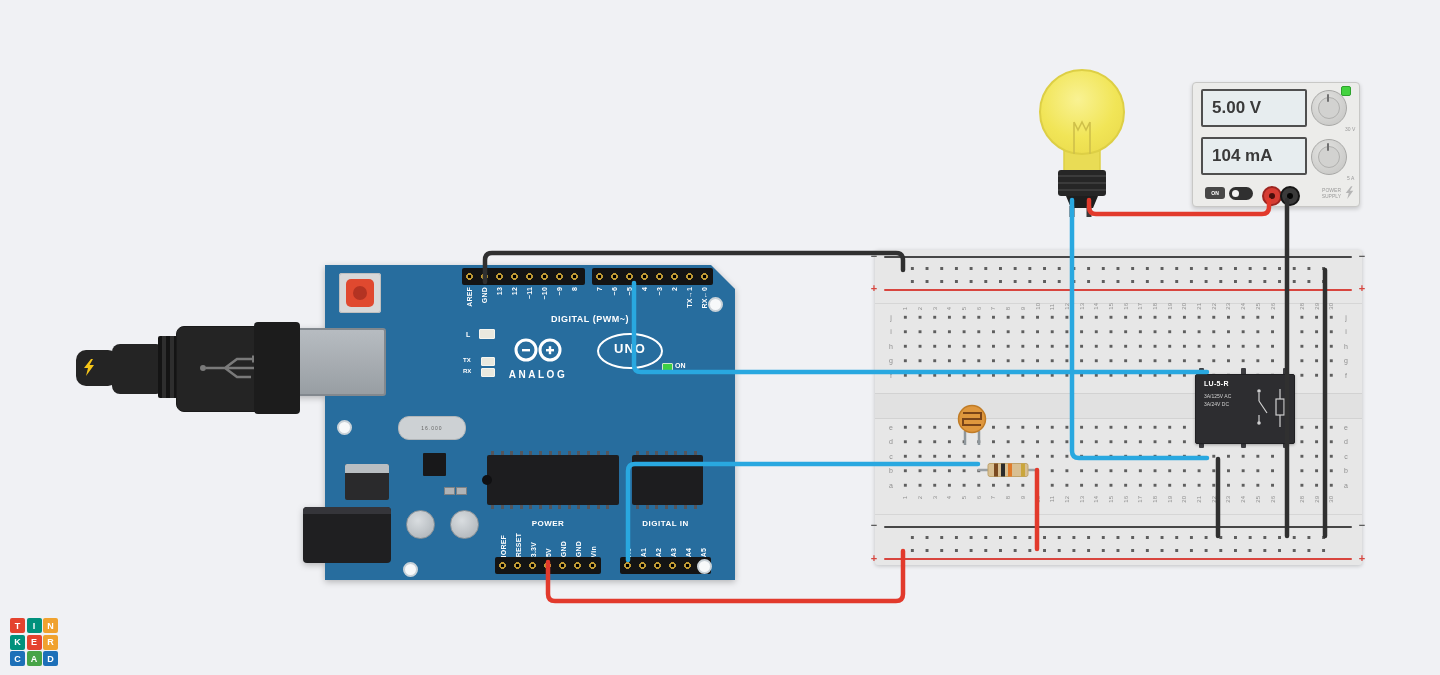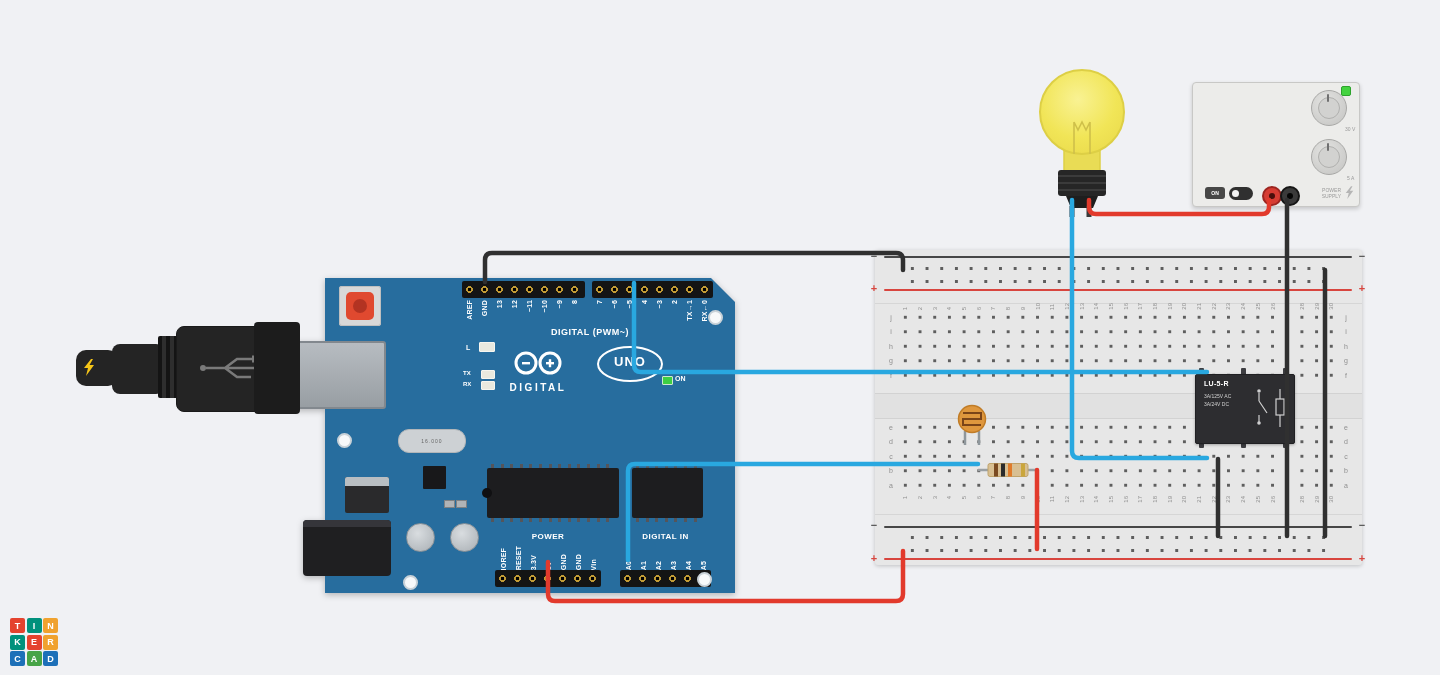--- a/index.html
+++ b/index.html
@@ -368,21 +368,21 @@
         </div>
         <div class="cell">
           <span class="rlet">b</span>
         </div>
         <div class="cell">
           <span class="rlet">a</span>
         </div>
       </div>
   </div>
 
-  <div id="arduino-wrap" class="abs" style="left:325px;top:278px;width:410px;height:339px;">
+  <div id="arduino-wrap" class="abs" style="left:325px;top:265px;width:410px;height:339px;">
     <div class="ard-board"></div>
 
     <div class="abs" style="left:14px;top:8px;width:42px;height:40px;background:#d8d8d8;border-radius:3px;box-shadow:inset 0 0 0 1px #bfbfbf;"></div>
     <div class="abs" style="left:21px;top:14px;width:28px;height:28px;background:#e0492f;border-radius:5px;">
       <div class="abs" style="left:7px;top:7px;width:14px;height:14px;background:#b33322;border-radius:50%;"></div>
     </div>
 
     <div class="header-strip" style="left:137px;top:3px;width:123px;height:17px;"></div>
     <div class="header-strip" style="left:267px;top:3px;width:121px;height:17px;"></div>
     <div class="fillrow pins15 labels-down" style="left:137px;top:22px;width:123px;">
@@ -446,21 +446,21 @@
     <div class="silk" style="left:138px;top:103px;font-size:6px;">RX</div>
     <div class="led-chip" style="left:156px;top:103px;width:12px;height:7px;"></div>
 
     <svg class="abs" style="left:186px;top:70px;" width="54" height="30" viewBox="0 0 54 30">
       <circle cx="15" cy="15" r="10" fill="none" stroke="#fff" stroke-width="3"></circle>
       <circle cx="39" cy="15" r="10" fill="none" stroke="#fff" stroke-width="3"></circle>
       <rect x="11" y="14" width="8" height="2.4" fill="#fff"></rect>
       <rect x="35" y="14" width="8" height="2.4" fill="#fff"></rect>
       <rect x="37.8" y="11.2" width="2.4" height="8" fill="#fff"></rect>
     </svg>
-    <div class="silk" style="left:160px;top:104px;width:106px;text-align:center;font-size:10px;letter-spacing:2.5px;">DIGITAL</div>
+    <div class="silk" style="left:160px;top:104px;width:106px;text-align:center;font-size:10px;letter-spacing:2.5px;">ANALOG</div>
 
     <div class="abs" style="left:272px;top:68px;width:62px;height:32px;border:2px solid #fff;border-radius:50%;
          color:#fff;font-size:13px;font-weight:bold;text-align:center;line-height:28px;letter-spacing:1px;">UNO</div>
 
     <div class="abs" style="left:337px;top:98px;width:9px;height:7px;background:#3ecf43;border:1px solid #cfe8cf;border-radius:1px;"></div>
     <div class="silk" style="left:350px;top:97px;font-size:7px;">ON</div>
 
     <div class="abs" style="left:73px;top:151px;width:66px;height:22px;border-radius:11px;background:#cdd1d4;border:1px solid #b2b6b9;
          color:#666;font-size:5px;text-align:center;line-height:22px;letter-spacing:1px;">16.000</div>
 
@@ -593,20 +593,22 @@
     <circle cx="52" cy="50" r="42" fill="url(#bulbGlass)" stroke="#ddcf45" stroke-width="2"></circle>
     <path d="M44,92 V60 M60,92 V60 M44,60 L48,68 L52,60 L56,68 L60,60" fill="none" stroke="#cfc04a" stroke-width="1.6"></path>
     <rect x="28" y="108" width="48" height="26" rx="3" fill="#262626"></rect>
     <path d="M28,114 h48 M28,121 h48 M28,128 h48" stroke="#3b3b3b" stroke-width="2"></path>
     <path d="M36,134 L68,134 L63,146 L41,146 Z" fill="#1e1e1e"></path>
     <rect x="39.5" y="144" width="5" height="11" fill="#3a3a3a"></rect>
     <rect x="56.5" y="144" width="5" height="11" fill="#3a3a3a"></rect>
   </svg>
 
   <div id="psu" class="abs" style="left:1192px;top:82px;width:166px;height:123px;z-index:15;">
+    <div class="display" style="left:8px;top:6px;width:93px;height:34px;">5.00 V</div>
+    <div class="display" style="left:8px;top:54px;width:93px;height:34px;">104 mA</div>
 
     <div class="knob" style="left:118px;top:7px;">
       <div class="knob-inner"></div>
       <div class="knob-notch"></div>
     </div>
     <div class="psu-small" style="left:152px;top:43px;">30 V</div>
     <div class="knob" style="left:118px;top:56px;">
       <div class="knob-inner"></div>
       <div class="knob-notch"></div>
     </div>

